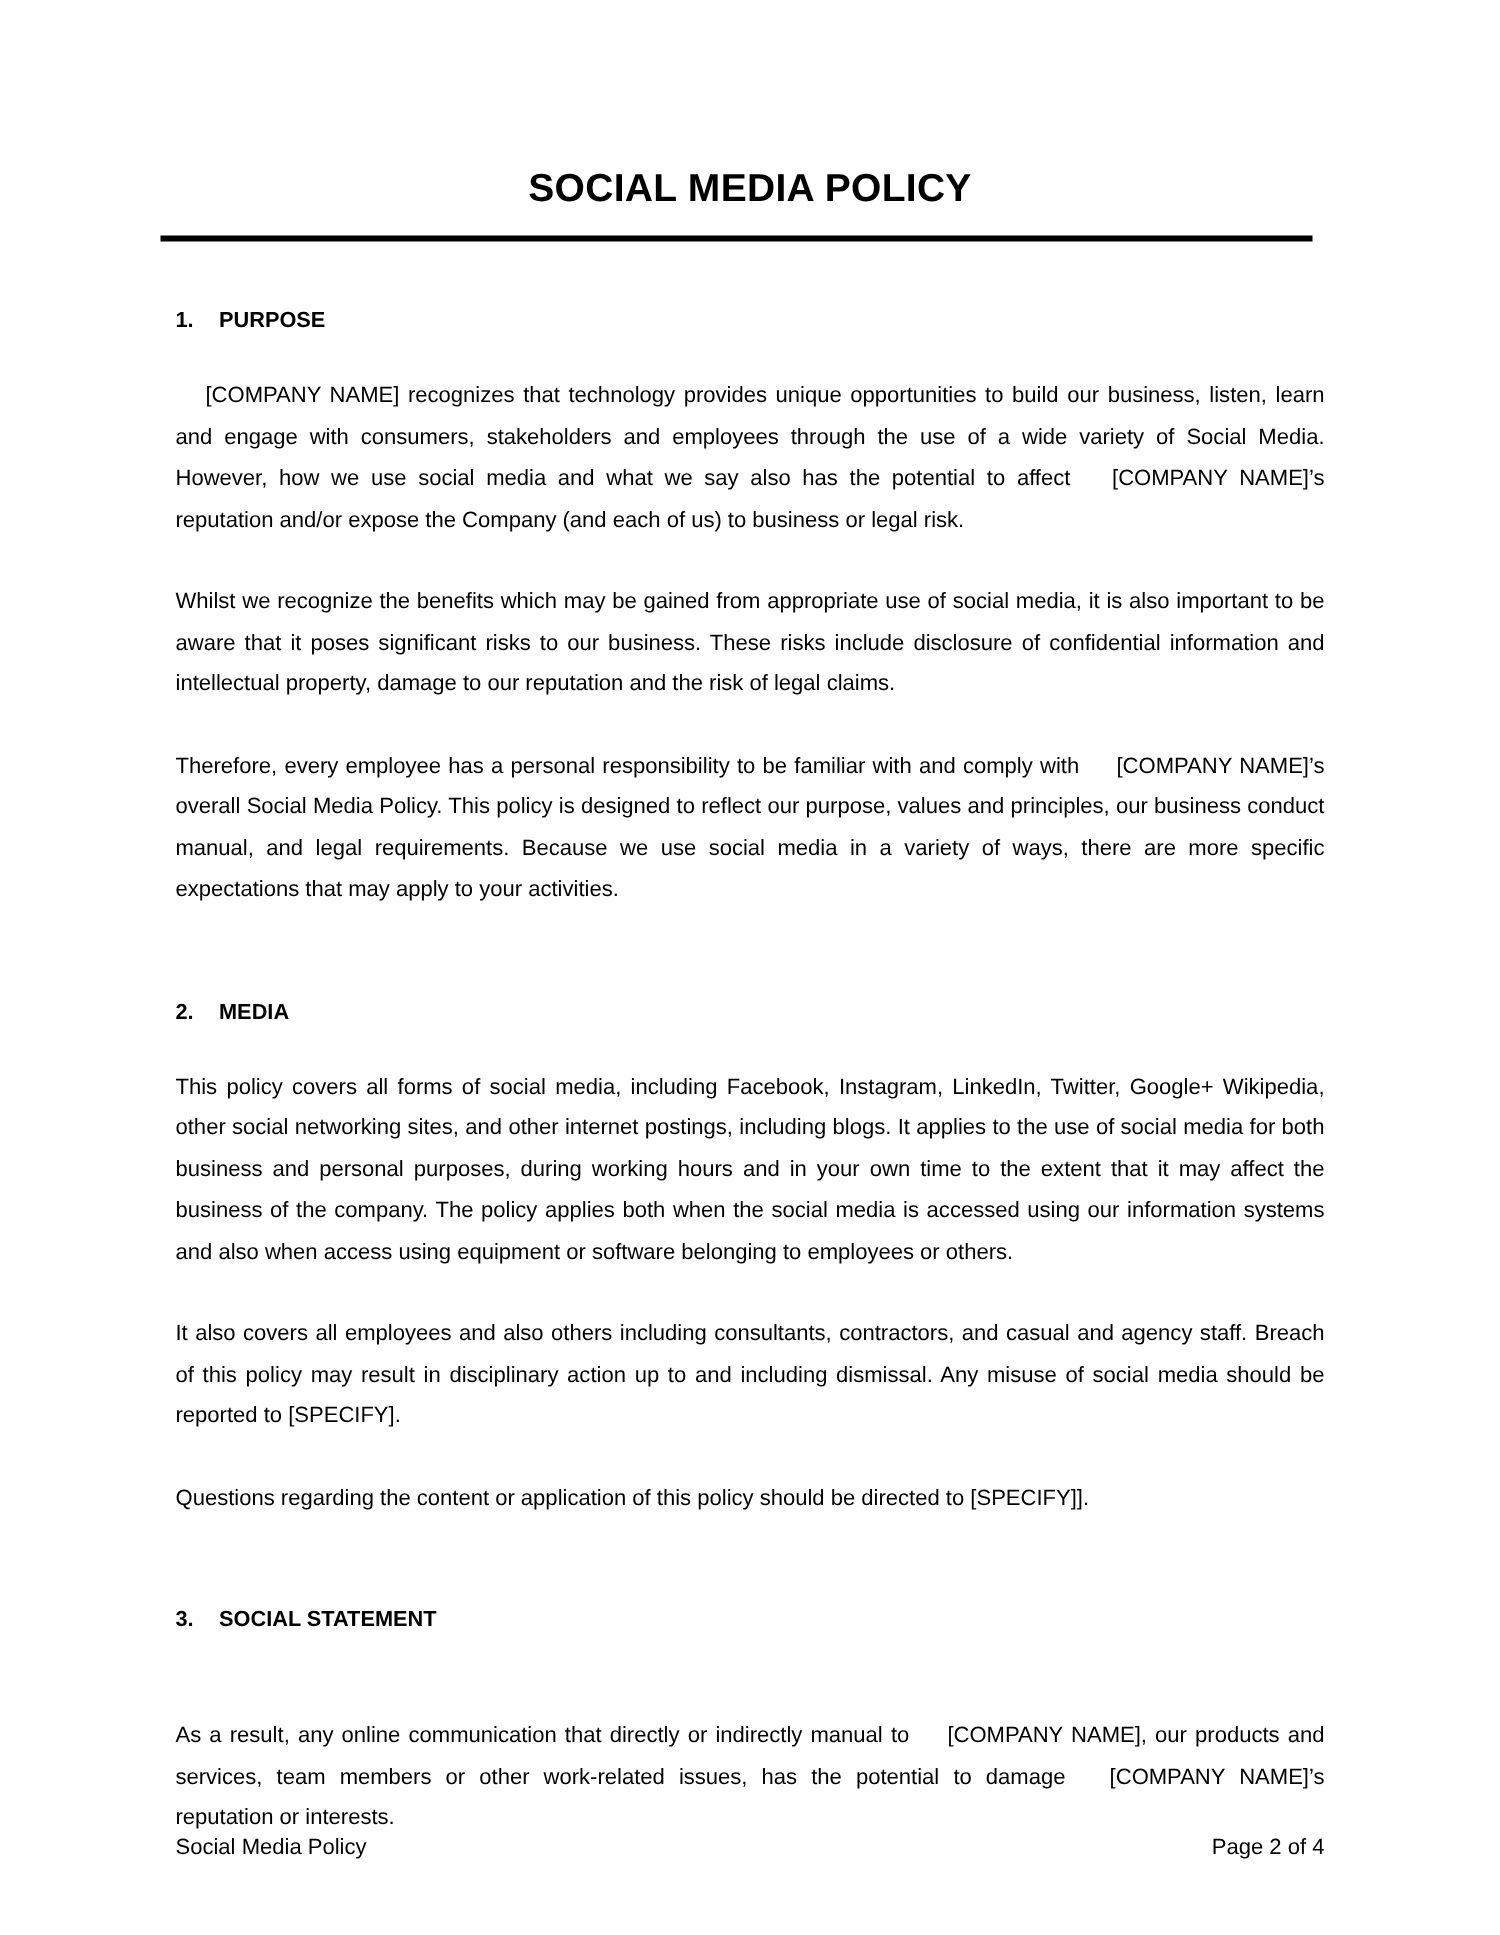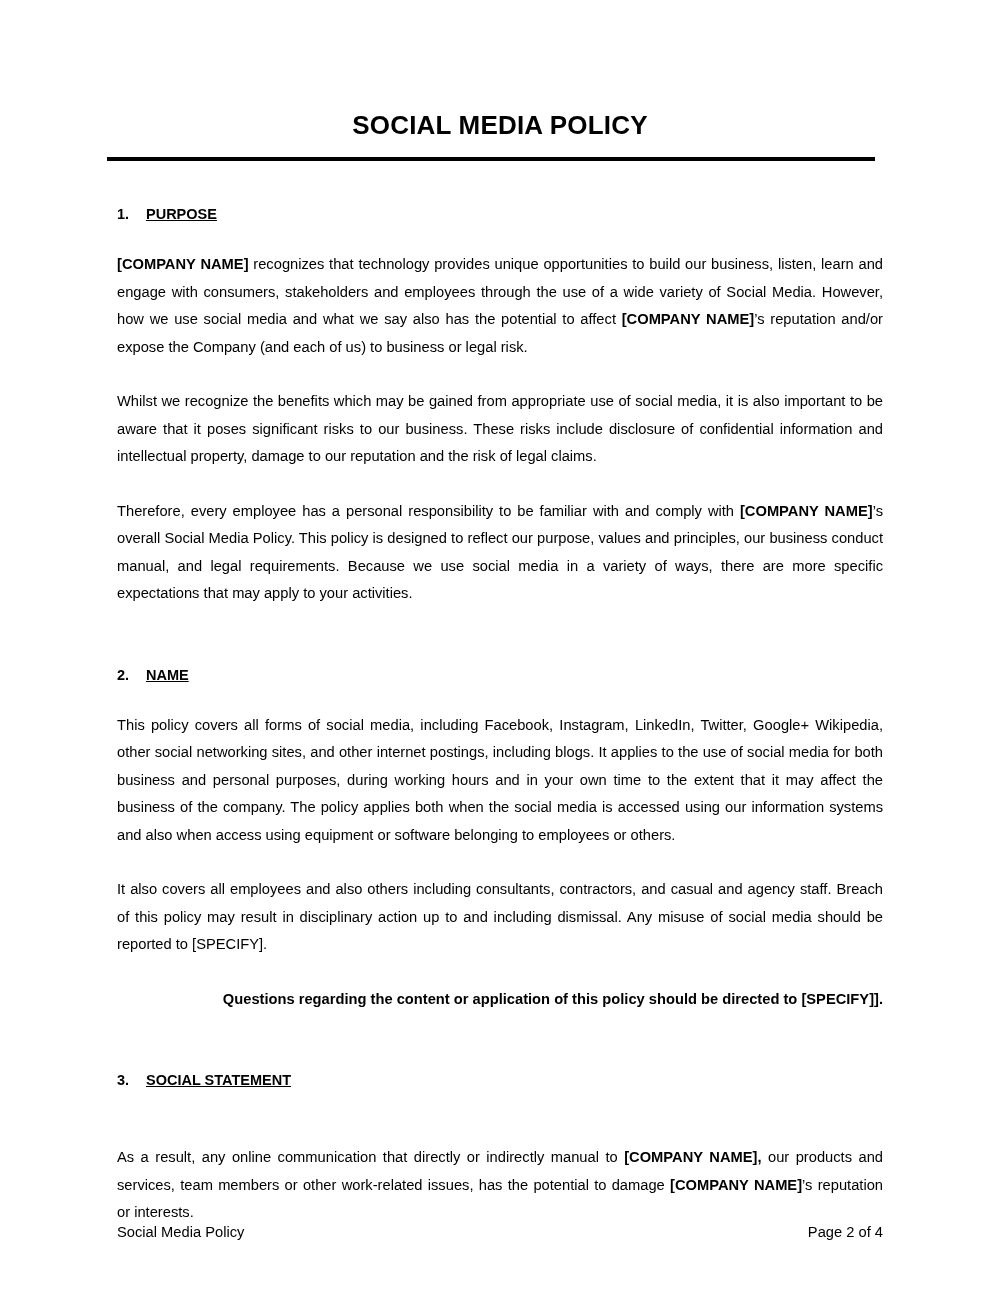--- a/index.html
+++ b/index.html
@@ -58,36 +58,34 @@
     line-height: 20px;
     margin: 0;
     display: flex;
   }
   .section-heading .num {
     width: 29px;
     flex: 0 0 29px;
   }
   .section-heading .htext {
     flex: 1 1 auto;
-    text-decoration: underline;
   }
 
   p.para {
     font-size: 14.7px;
     line-height: 27.5px;
     margin: 0;
     text-align: justify;
     text-justify: inter-word;
   }
   p.para.nojust {
-    text-align: right;
-    font-weight: bold;
+    text-align: left;
   }
 
-  b { font-weight: bold; }
+  b { font-weight: normal; margin-left: 20px; }
 
   
   .sp-after-heading { height: 27px; }
   .sp-para { height: 27px; }
   .sp-section { height: 57px; }
 
   .footer {
     position: absolute;
     left: 117px;
     width: 766px;
@@ -119,21 +117,21 @@
 
     <p class="para">Whilst we recognize the benefits which may be gained from appropriate use of social media, it is also important to be aware that it poses significant risks to our business. These risks include disclosure of confidential information and intellectual property, damage to our reputation and the risk of legal claims.</p>
     <div class="sp-para"></div>
 
     <p class="para"><span>Therefore, every employee has a personal responsibility to be familiar with and comply with </span><b>[COMPANY NAME]</b><span>’s overall Social Media Policy. This policy is designed to reflect our purpose, values and principles, our business conduct manual, and legal requirements. Because we use social media in a variety of ways, there are more specific expectations that may apply to your activities.</span></p>
 
     <div class="sp-section"></div>
 
     <div class="section-heading">
       <span class="num">2.</span>
-      <span class="htext">NAME</span>
+      <span class="htext">MEDIA</span>
     </div>
     <div class="sp-after-heading"></div>
 
     <p class="para">This policy covers all forms of social media, including Facebook, Instagram, LinkedIn, Twitter, Google+ Wikipedia, other social networking sites, and other internet postings, including blogs. It applies to the use of social media for both business and personal purposes, during working hours and in your own time to the extent that it may affect the business of the company. The policy applies both when the social media is accessed using our information systems and also when access using equipment or software belonging to employees or others.</p>
     <div class="sp-para"></div>
 
     <p class="para">It also covers all employees and also others including consultants, contractors, and casual and agency staff. Breach of this policy may result in disciplinary action up to and including dismissal. Any misuse of social media should be reported to [SPECIFY].</p>
     <div class="sp-para"></div>
 
     <p class="para nojust">Questions regarding the content or application of this policy should be directed to [SPECIFY]].</p>

